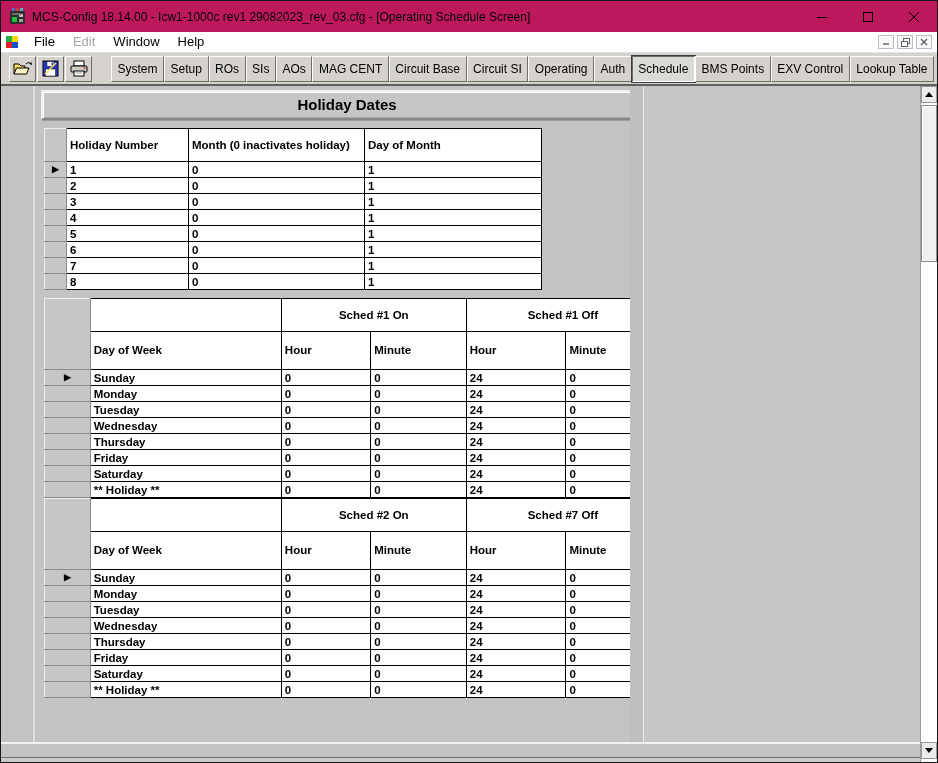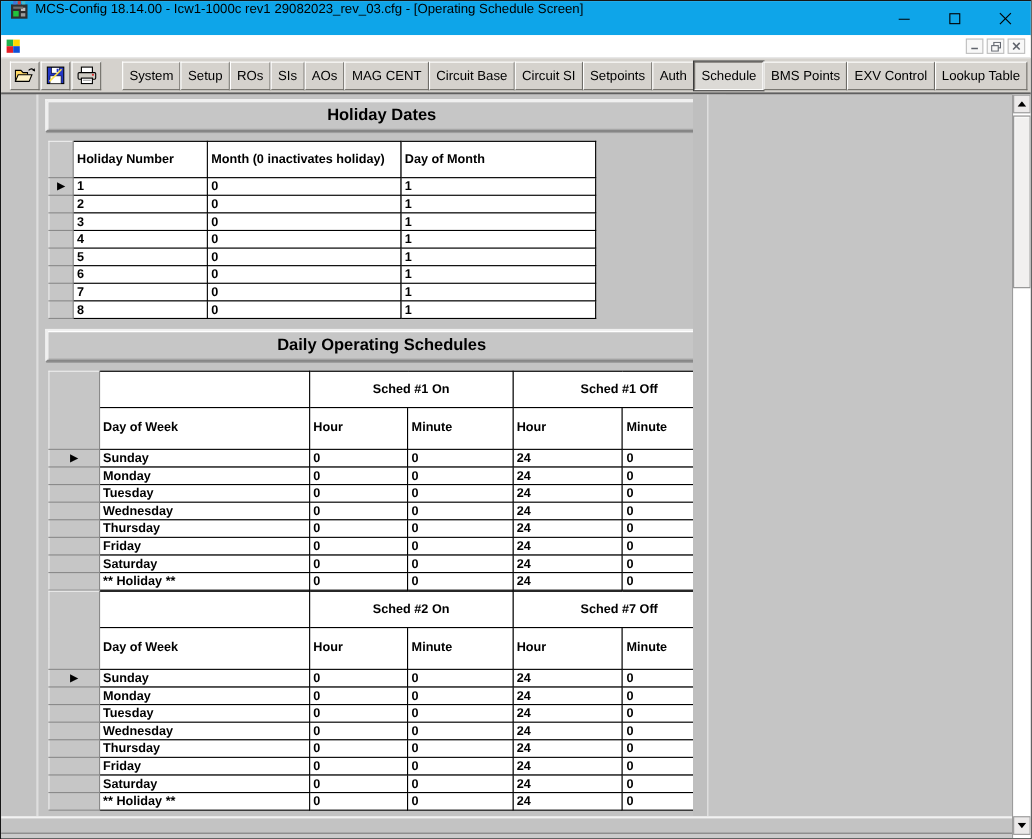--- a/index.html
+++ b/index.html
@@ -1,21 +1,21 @@
 <!DOCTYPE html>
 <html><head>
 <meta charset="utf-8">
 <style>
   * { margin:0; padding:0; box-sizing:border-box; }
   html,body { width:938px; height:763px; }
   body { font-family:"Liberation Sans", sans-serif; background:#c3c3c3; }
   .window { width:938px; height:763px; border:1px solid #161616; display:flex; flex-direction:column; background:#fff; }
 
   
-  .titlebar { height:31px; background:#0ea5e9; display:flex; flex:0 0 auto; }
+  .titlebar { height:31px; background:#be185d; display:flex; align-items:center; flex:0 0 auto; }
   .app-icon { width:17px; height:17px; margin-left:8px; flex:0 0 auto; }
   .title-text { margin-left:6px; font-size:12px; color:#000; white-space:nowrap; overflow:hidden; }
   .titlebar .spacer { flex:1; }
   .caption-btn { width:46px; height:31px; display:flex; align-items:center; justify-content:center; }
   .caption-btn svg { display:block; }
 
   
   .menubar { height:21px; background:#ffffff; display:flex; align-items:center; font-size:13px; border-bottom:1px solid #e2e2e2; flex:0 0 auto; }
   .mdi-icon { width:12px; height:12px; margin:0 7px 0 5px; display:grid; grid-template-columns:6px 6px; grid-template-rows:6px 6px; flex:0 0 auto; }
   .menu-item { padding:1px 9px 2px 9px; color:#000; }
@@ -99,20 +99,31 @@
     </div>
   </div>
 
   <div class="menubar">
     <div class="mdi-icon">
       <div style="background:#21b14c"></div>
       <div style="background:#ffd800"></div>
       <div style="background:#e41e26"></div>
       <div style="background:#0f4fd8"></div>
     </div>
+    <div style="display:flex;">
+
+        <div class="menu-item">File</div>
+
+        <div class="menu-item disabled">Edit</div>
+
+        <div class="menu-item">Window</div>
+
+        <div class="menu-item">Help</div>
+
+    </div>
     <div class="spacer"></div>
     <div class="mdi-btn">
       <svg width="8" height="8" viewBox="0 0 8 8">
           <line x1="1" y1="6" x2="7" y2="6" stroke="#60646d" stroke-width="1.4"></line>
         </svg>
     </div>
     <div class="mdi-btn">
       <svg width="9" height="9" viewBox="0 0 9 9">
           <rect x="2.5" y="0.5" width="6" height="5" fill="none" stroke="#60646d"></rect>
           <rect x="0.5" y="3.5" width="6" height="5" fill="#f8f8f8" stroke="#60646d"></rect>
@@ -164,21 +175,21 @@
         <div class="tbtn">SIs</div>
 
         <div class="tbtn">AOs</div>
 
         <div class="tbtn">MAG CENT</div>
 
         <div class="tbtn">Circuit Base</div>
 
         <div class="tbtn">Circuit SI</div>
 
-        <div class="tbtn">Setpoints</div>
+        <div class="tbtn">Operating</div>
 
         <div class="tbtn">Auth</div>
 
         <div class="tbtn active">Schedule</div>
 
         <div class="tbtn">BMS Points</div>
 
         <div class="tbtn">EXV Control</div>
 
         <div class="tbtn">Lookup Table</div>
@@ -259,21 +270,20 @@
               <tr>
                 <td class="sel"><span></span></td>
                 <td>8</td>
                 <td>0</td>
                 <td>1</td>
               </tr>
 
           </tbody>
         </table>
 
-        <div class="section-header" style="margin-top:9px;">Daily Operating Schedules</div>
 
         <div class="sched-wrap">
 
           <table class="grid">
             <colgroup>
               <col style="width:22px">
                 <col style="width:92px">
                 <col style="width:43px">
                 <col style="width:46px">
                 <col style="width:48px">

